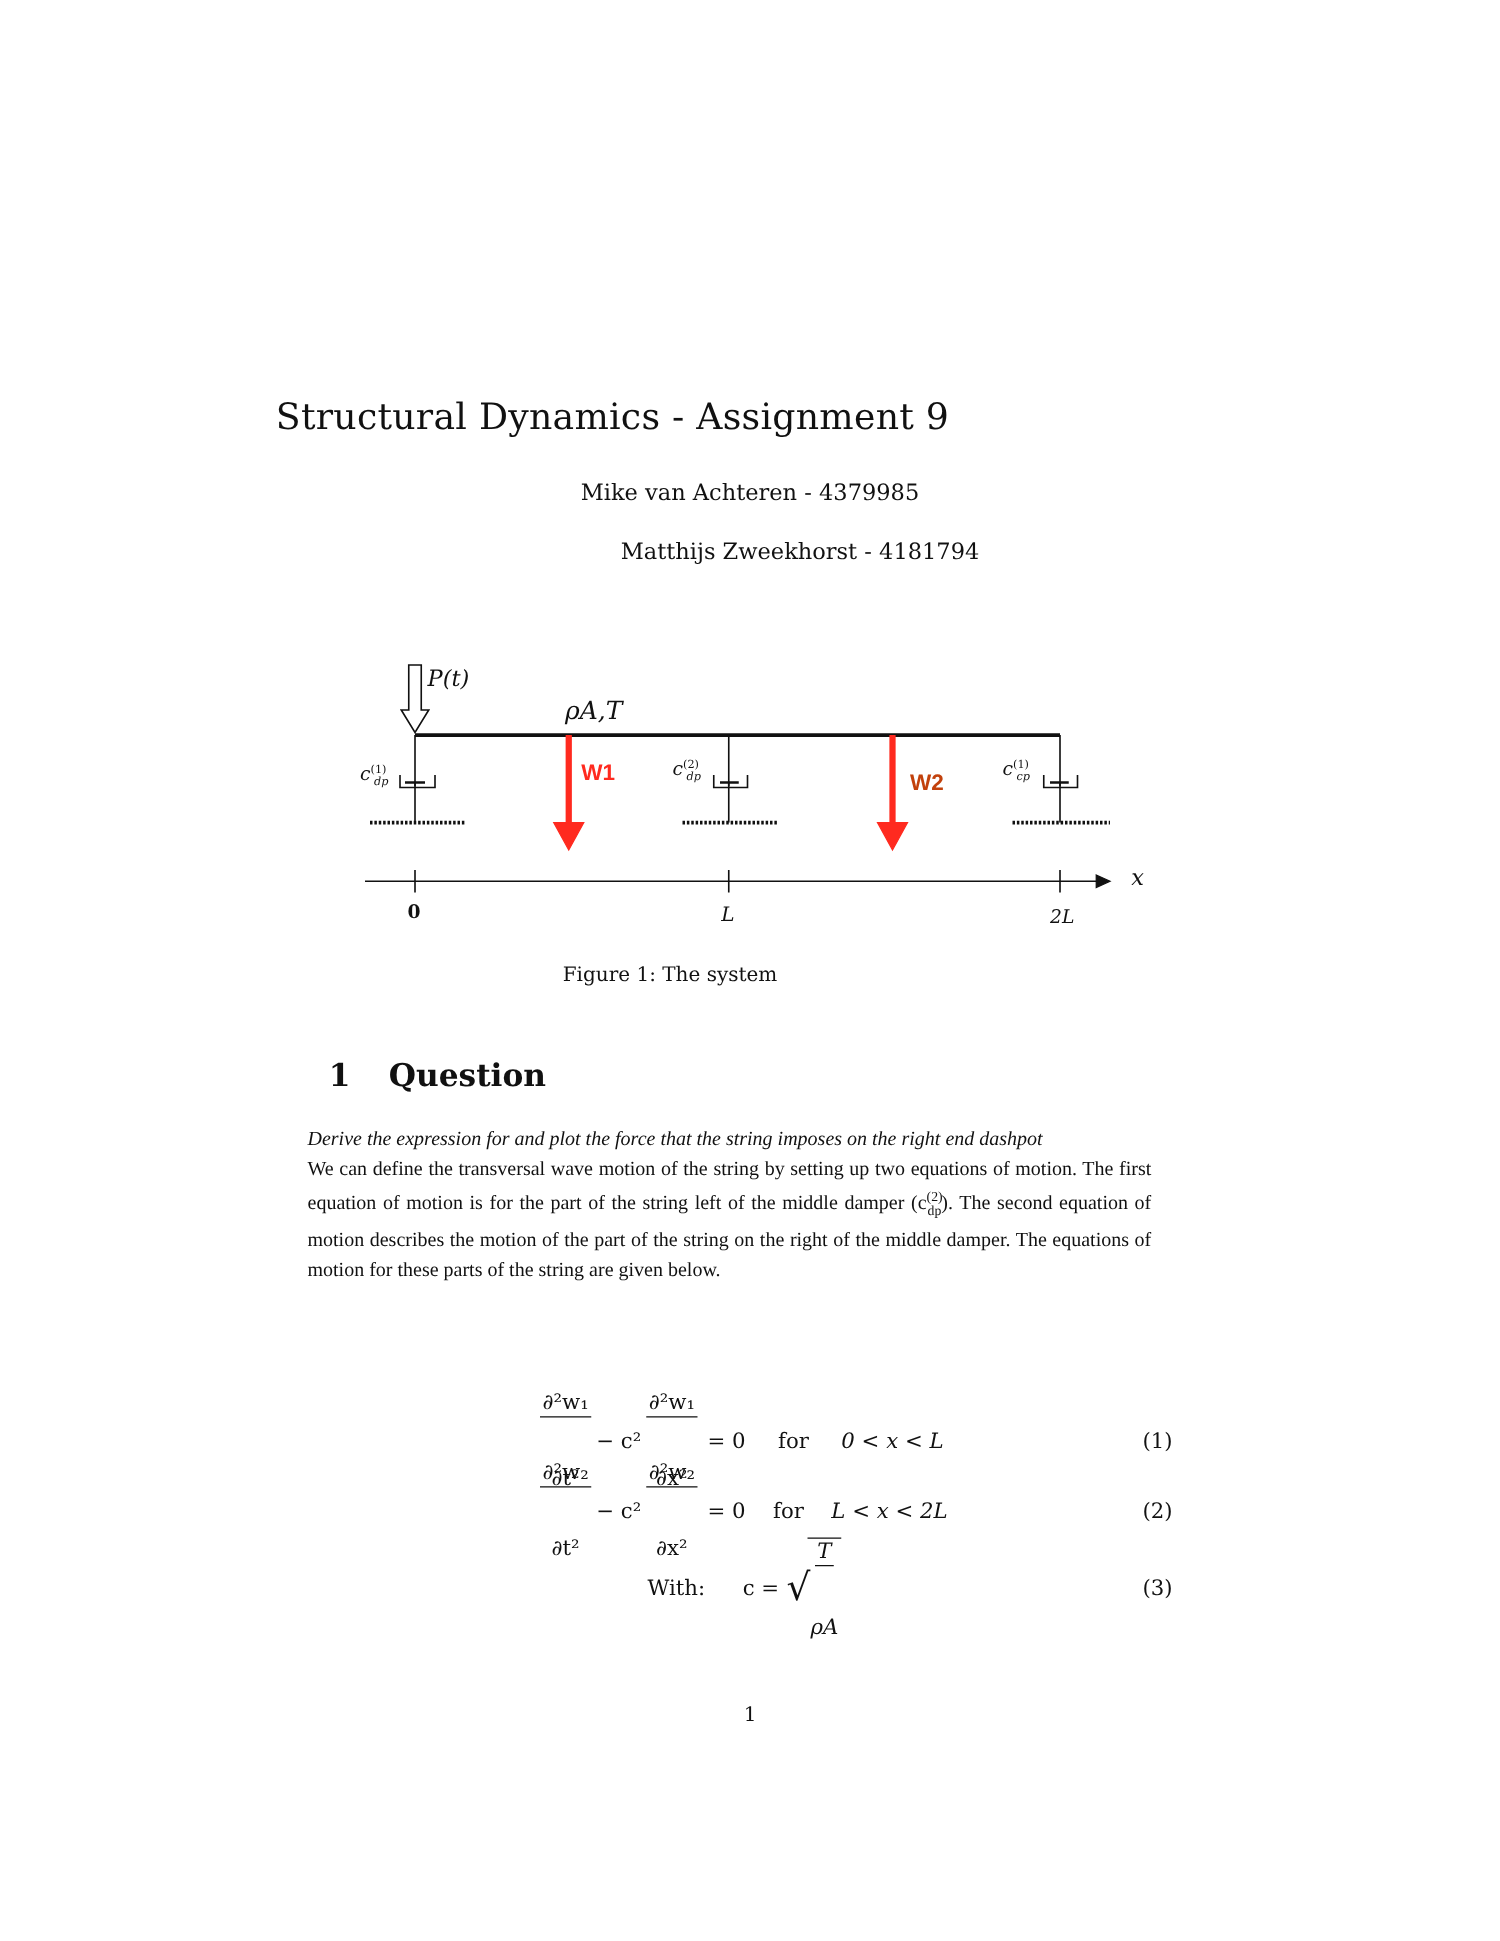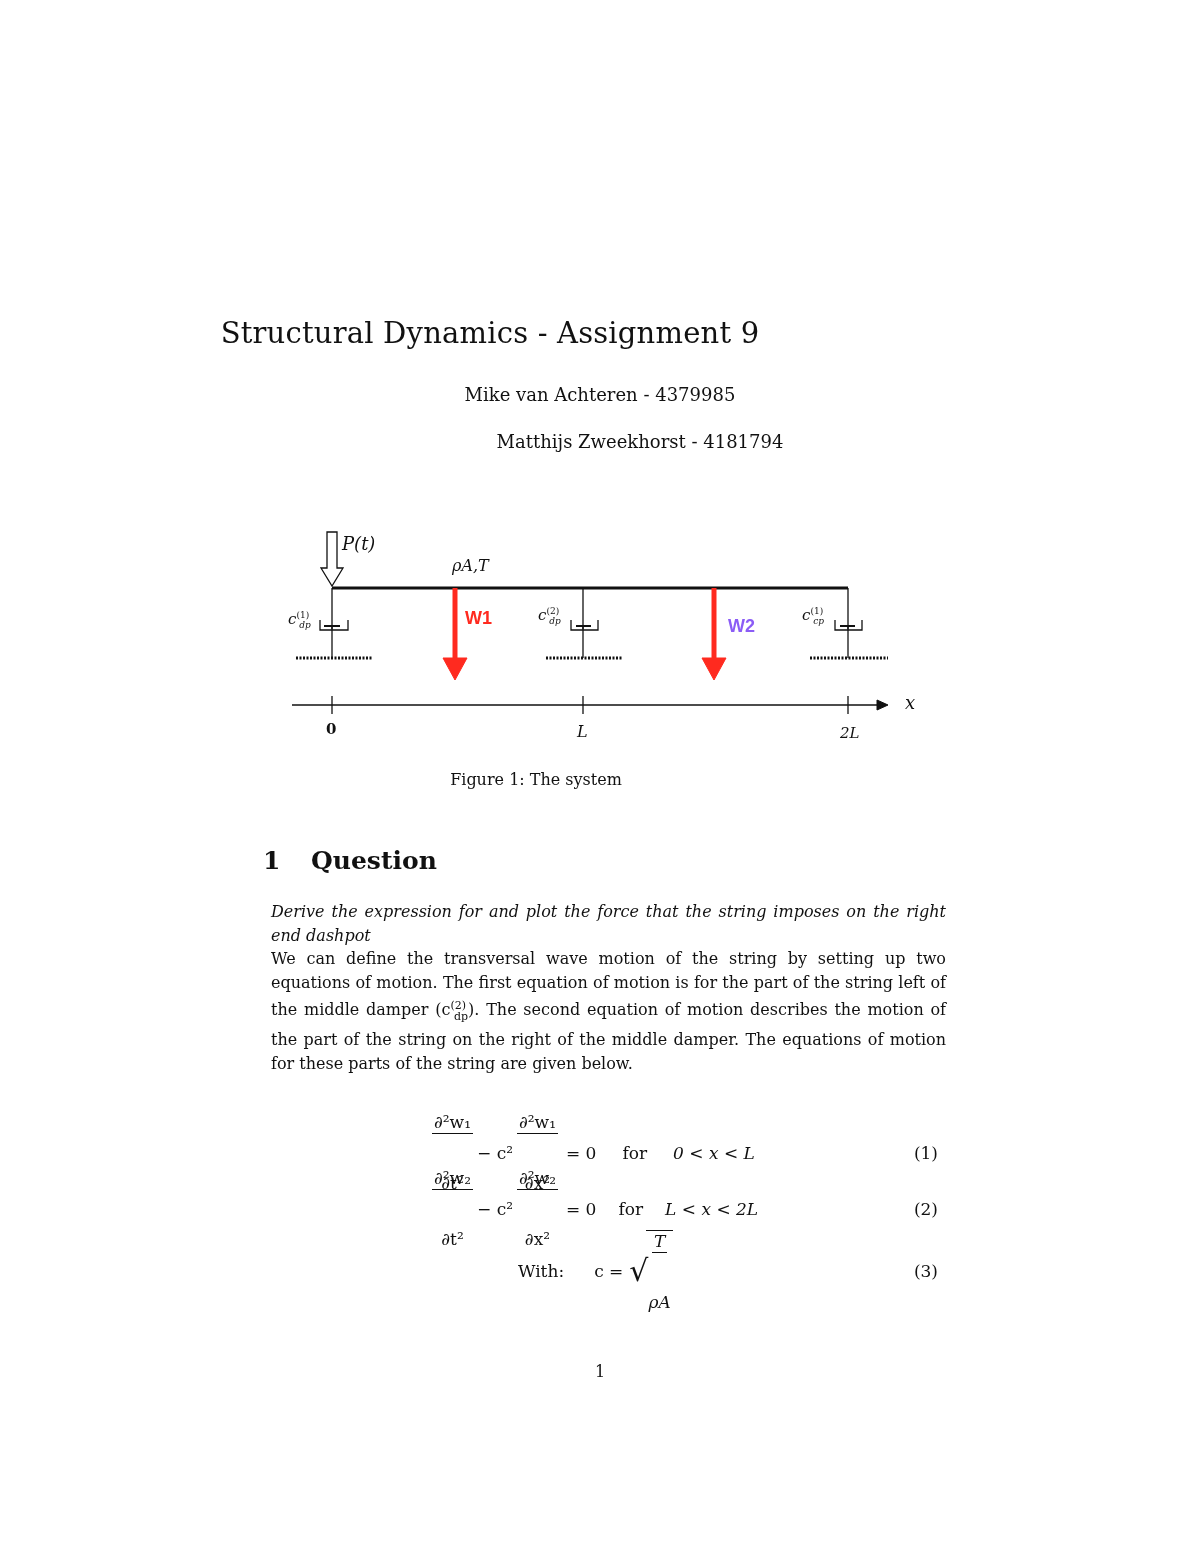--- a/index.html
+++ b/index.html
@@ -5,21 +5,21 @@
   html, body { margin: 0; padding: 0; background: #ffffff; }
   body { width: 1200px; height: 1553px; position: relative; overflow: hidden;
          font-family: "DejaVu Serif", "Liberation Serif", serif; color: #111; }
   .abs { position: absolute; }
   .title { left: 0; width: 980px; top: 316px; text-align: center; font-size: 29px; font-family: "DejaVu Serif", serif; letter-spacing: 0.2px; }
   .author { left: 0; width: 1200px; text-align: center; font-size: 18px; }
   .figure { left: 280px; top: 528px; width: 650px; height: 215px; text-align: right; }
   .caption { left: 0; width: 1072px; top: 770px; text-align: center; font-size: 16px; }
   .section { left: 263px; top: 846px; font-size: 25px; font-weight: bold; }
   .section .num { display: inline-block; width: 48px; }
-  .body-text { left: 271px; width: 675px; font-size: 16px; line-height: 23.5px; text-align: justify; }
+  .body-text { left: 246px; width: 675px; font-size: 16px; line-height: 23.5px; text-align: justify; font-family: Liberation Serif, serif; }
   .italic { font-style: italic; }
   .eqn { font-size: 17px; }
   .frac { display: inline-flex; flex-direction: column; align-items: center; vertical-align: middle; margin: 0 2px; }
   .frac .n { border-bottom: 1px solid #111; padding: 0 2px 1px; line-height: 20px; }
   .frac .d { padding: 1px 2px 0; line-height: 20px; margin-top: 38px; }
   .eq-row { position: absolute; left: 430px; width: 508px; display: flex; align-items: center; }
   .eq-num { position: absolute; right: 0; }
   .page-num { left: 0; width: 1200px; top: 1362px; text-align: center; font-size: 16px; }
   sup, sub { font-size: 11px; }
   .mi { font-style: italic; }
@@ -77,23 +77,23 @@
     <g stroke="#111">
       <line x1="12" y1="177" x2="600" y2="177" stroke-width="1.3"></line>
       <path d="M597 172 L608 177 L597 182 Z" fill="#111"></path>
       <line x1="52" y1="168" x2="52" y2="186" stroke-width="1.3"></line>
       <line x1="303" y1="168" x2="303" y2="186" stroke-width="1.3"></line>
       <line x1="568" y1="168" x2="568" y2="186" stroke-width="1.3"></line>
     </g>
   </svg>
   
   <div class="abs mi" style="left:62px;top:5px;font-size:18px;">P(t)</div>
-  <div class="abs mi" style="left:172px;top:28px;font-size:16px;">ρA,T</div>
+  <div class="abs mi" style="left:172px;top:28px;font-size:20px;">ρA,T</div>
   <div class="abs" style="left:185px;top:80px;font-size:18px;font-weight:bold;color:#ff2a1f;font-family:'Liberation Sans',sans-serif;">W1</div>
-  <div class="abs" style="left:448px;top:88px;font-size:18px;font-weight:bold;color:#8b5cf6;font-family:'Liberation Sans',sans-serif;">W2</div>
+  <div class="abs" style="left:448px;top:88px;font-size:18px;font-weight:bold;color:#c2410c;font-family:'Liberation Sans',sans-serif;">W2</div>
   <div class="abs mi" style="left:8px;top:82px;font-size:15px;"><span>c</span><sup style="font-size:9px;font-style:normal;">(1)</sup><sub style="font-size:9px;margin-left:-10px;">dp</sub></div>
   <div class="abs mi" style="left:258px;top:78px;font-size:15px;"><span>c</span><sup style="font-size:9px;font-style:normal;">(2)</sup><sub style="font-size:9px;margin-left:-10px;">dp</sub></div>
   <div class="abs mi" style="left:522px;top:78px;font-size:15px;"><span>c</span><sup style="font-size:9px;font-style:normal;">(1)</sup><sub style="font-size:9px;margin-left:-10px;">cp</sub></div>
   <div class="abs mi" style="left:625px;top:164px;font-size:18px;">x</div>
   <div class="abs" style="left:46px;top:192px;font-size:15px;font-weight:bold;">0</div>
   <div class="abs mi" style="left:297px;top:194px;font-size:16px;">L</div>
   <div class="abs mi" style="left:560px;top:196px;font-size:15px;">2L</div>
 </div>
 
 <div class="abs caption">Figure 1: The system</div>

